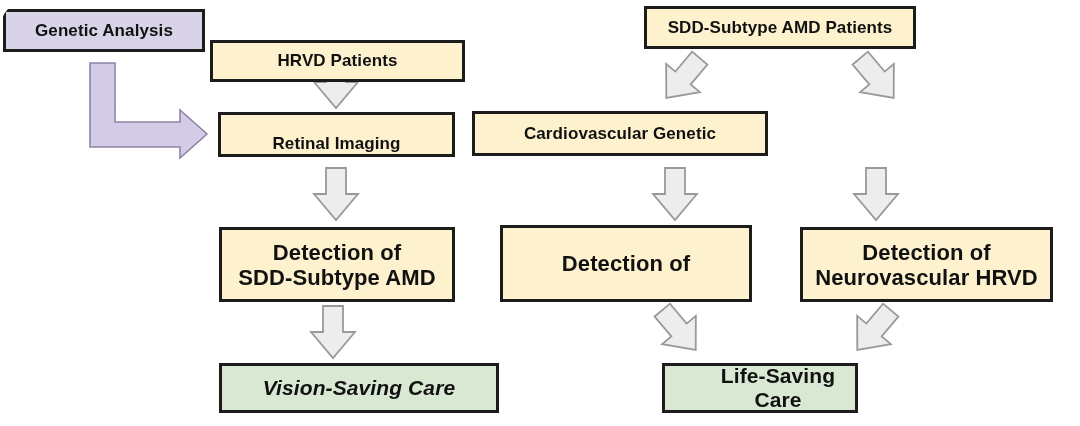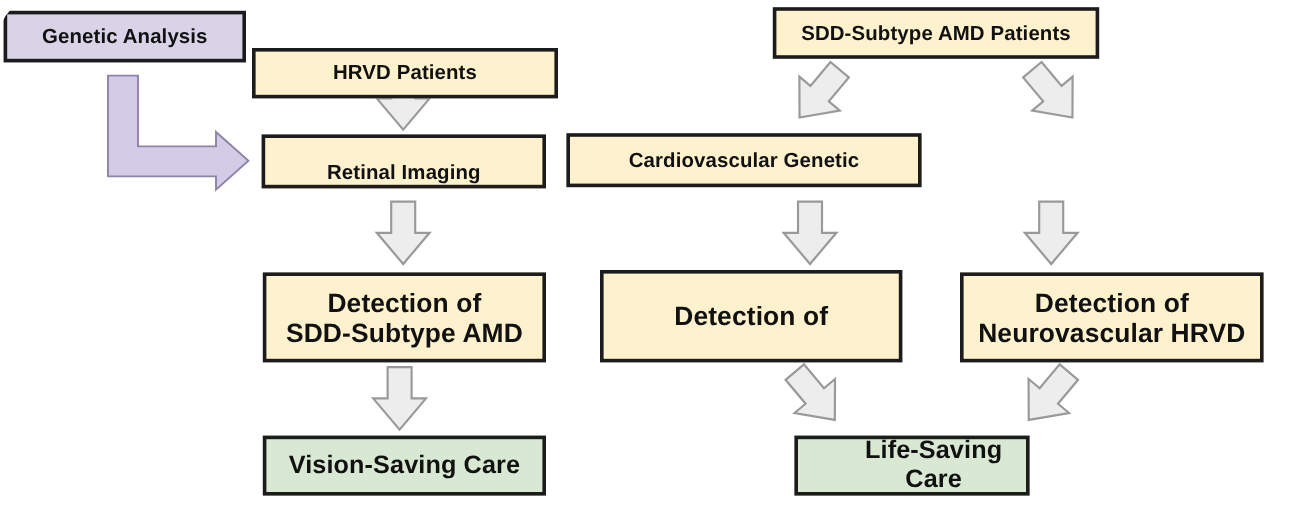--- a/index.html
+++ b/index.html
@@ -102,21 +102,21 @@
 
   <div class="node cream fs18" style="left:500px;top:225px;width:252px;height:77px;">
     <span>Detection of</span>
   </div>
 
   <div class="node cream fs18" style="left:800px;top:227px;width:253px;height:75px;">
     <span>Detection of</span>
     <span>Neurovascular HRVD</span>
   </div>
 
-  <div class="node green fs21" style="left:219px;top:363px;width:236px;height:50px;">
+  <div class="node green fs21" style="left:219px;top:363px;width:280px;height:50px;font-style:italic;">
     <span>Vision-Saving Care</span>
   </div>
 
   <div class="node green fs21" style="left:662px;top:363px;width:196px;height:50px;padding-left:36px;">
     <span>Life-Saving Care</span>
   </div>
 
 </div>
 
 </body></html>

